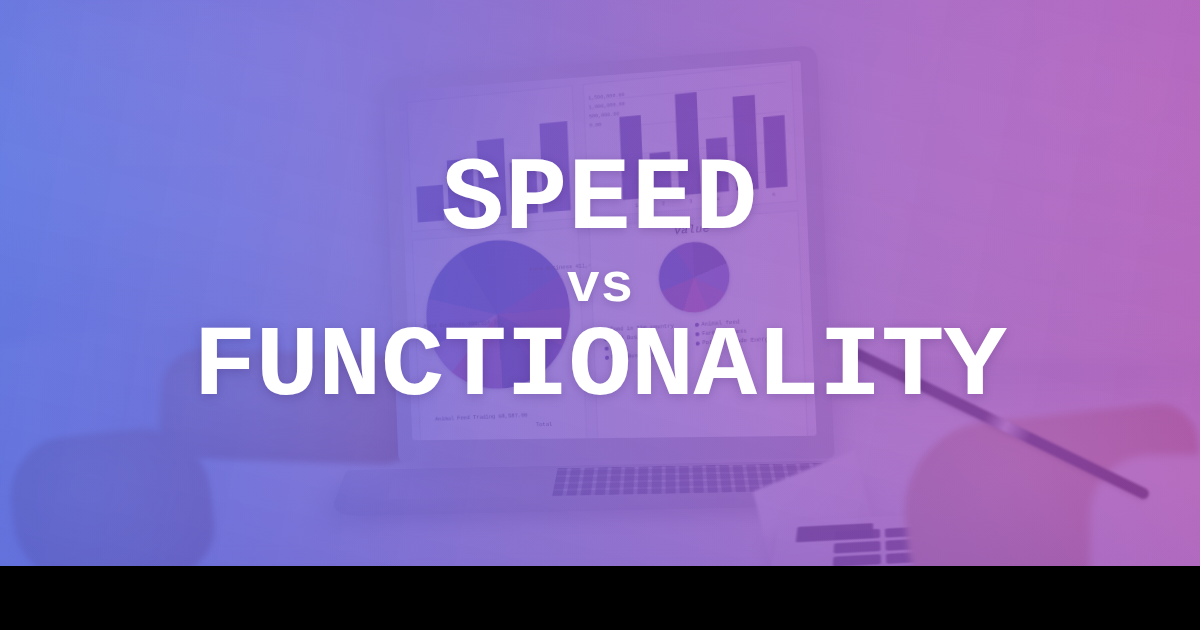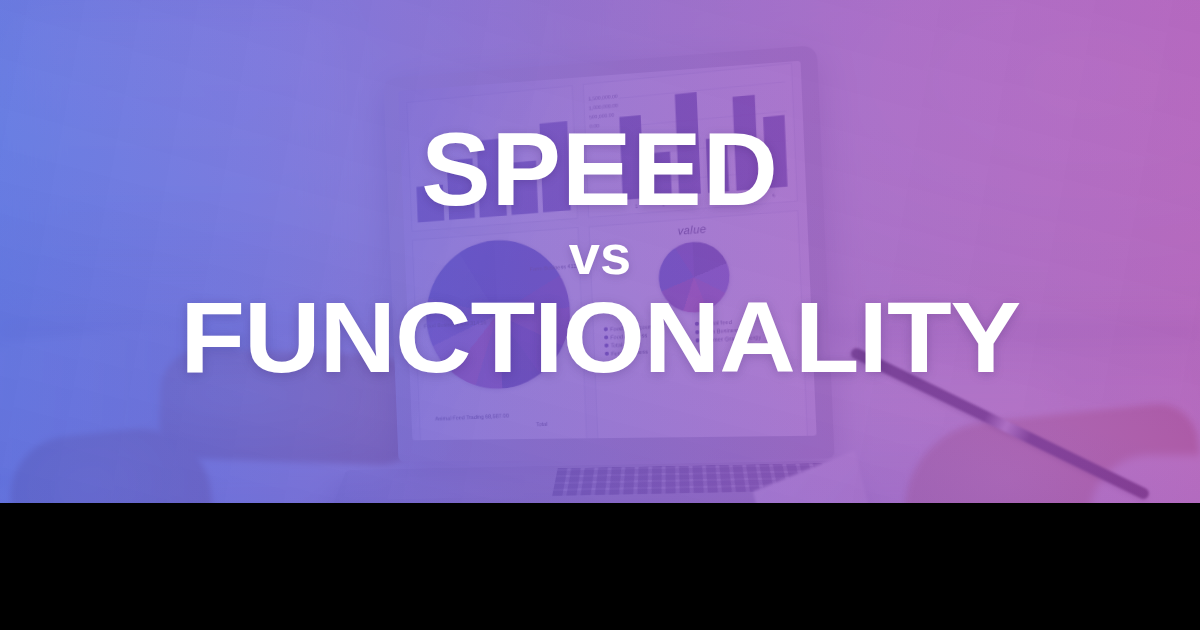--- a/index.html
+++ b/index.html
@@ -3,23 +3,23 @@
 <meta charset="utf-8">
 <style>
   html, body {
     margin: 0;
     padding: 0;
     background: #000;
   }
   .banner {
     position: relative;
     width: 1200px;
-    height: 503px;
+    height: 566px;
     overflow: hidden;
-    font-family: Liberation Sans, sans-serif;
+    font-family: Liberation Mono, monospace;
     background: #ef4444;
   }
 
   
   .photo {
     position: absolute;
     inset: 0;
     overflow: hidden;
     background: linear-gradient(160deg, #e8ecf4 0%, #dfe4ee 30%, #cfd6e4 55%, #e2e6ee 100%);
   }

